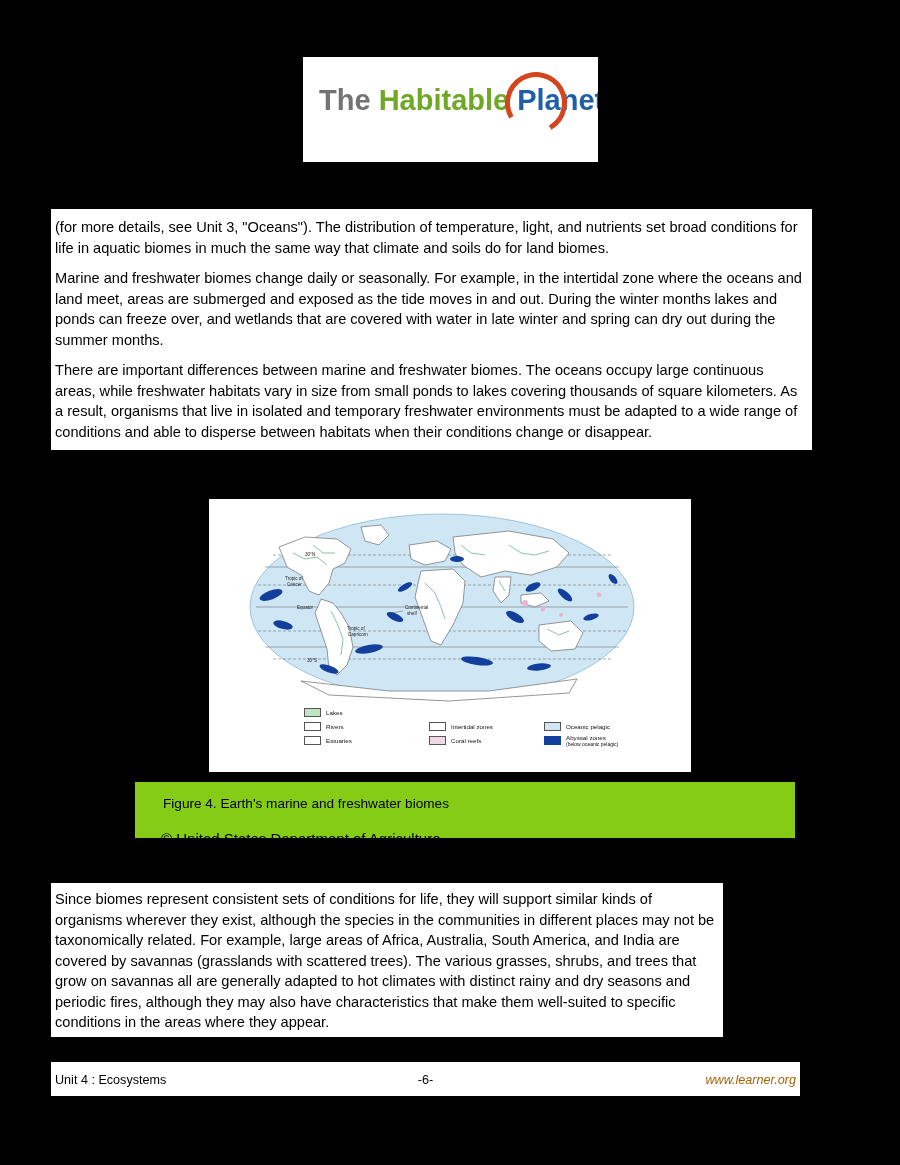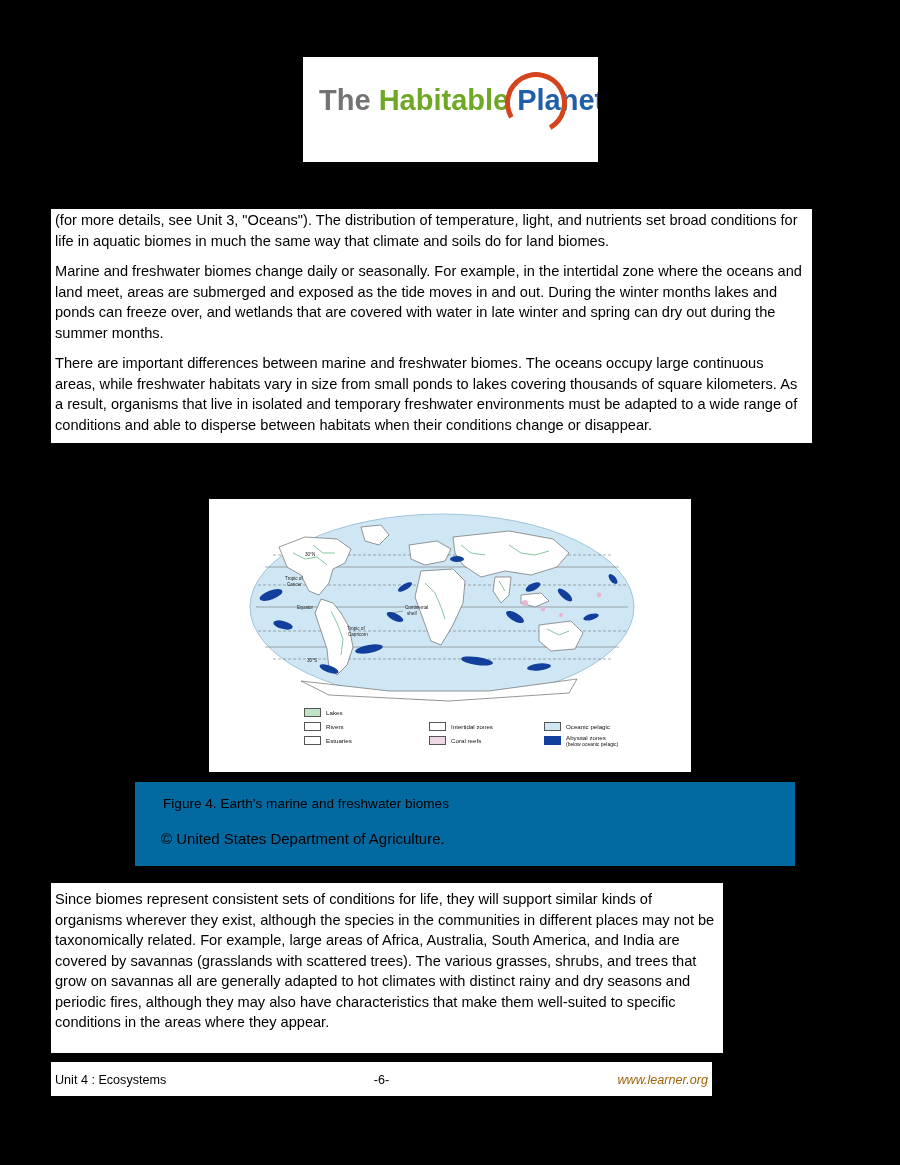--- a/index.html
+++ b/index.html
@@ -70,27 +70,27 @@
     margin: 0 0 10px 0;
   }
   .text-block p:last-child {
     margin-bottom: 0;
   }
 
   #body-top {
     left: 51px;
     top: 209px;
     width: 761px;
-    padding: 1px 4px 8px 4px;
+    padding: 8px 4px 8px 4px;
   }
   #body-bottom {
     left: 51px;
     top: 883px;
     width: 672px;
-    padding: 6px 4px 20px 4px;
+    padding: 6px 4px 4px 4px;
   }
 
   
   .figure-img {
     position: absolute;
     left: 209px;
     top: 499px;
     width: 482px;
     height: 273px;
     background: #ffffff;
@@ -131,22 +131,22 @@
   .sw-coral { background: #f0d7e6; }
   .sw-ocean { background: #cfe7f5; }
   .sw-abyss { background: #123f9c; border-color: #123f9c;}
   .legend-sub { font-size: 5px; display:block; line-height:6px;}
 
   .caption-box {
     position: absolute;
     left: 135px;
     top: 782px;
     width: 660px;
-    height: 84px;
-    background: #0369a1;
+    height: 56px;
+    background: #84cc16;
   }
   .caption-line1 {
     position: absolute;
     left: 28px;
     top: 14px;
     font-size: 13.6px;
     color: #000;
   }
   .caption-line2 {
     position: absolute;
@@ -154,21 +154,21 @@
     top: 48px;
     font-size: 15px;
     color: #000;
   }
 
   
   .footer {
     position: absolute;
     left: 51px;
     top: 1061px;
-    width: 661px;
+    width: 749px;
     height: 35px;
     background: #ffffff;
     border-top: 1.5px solid #000;
     box-sizing: border-box;
   }
   .footer-left {
     position: absolute;
     left: 4px;
     top: 11px;
     font-size: 12.6px;

